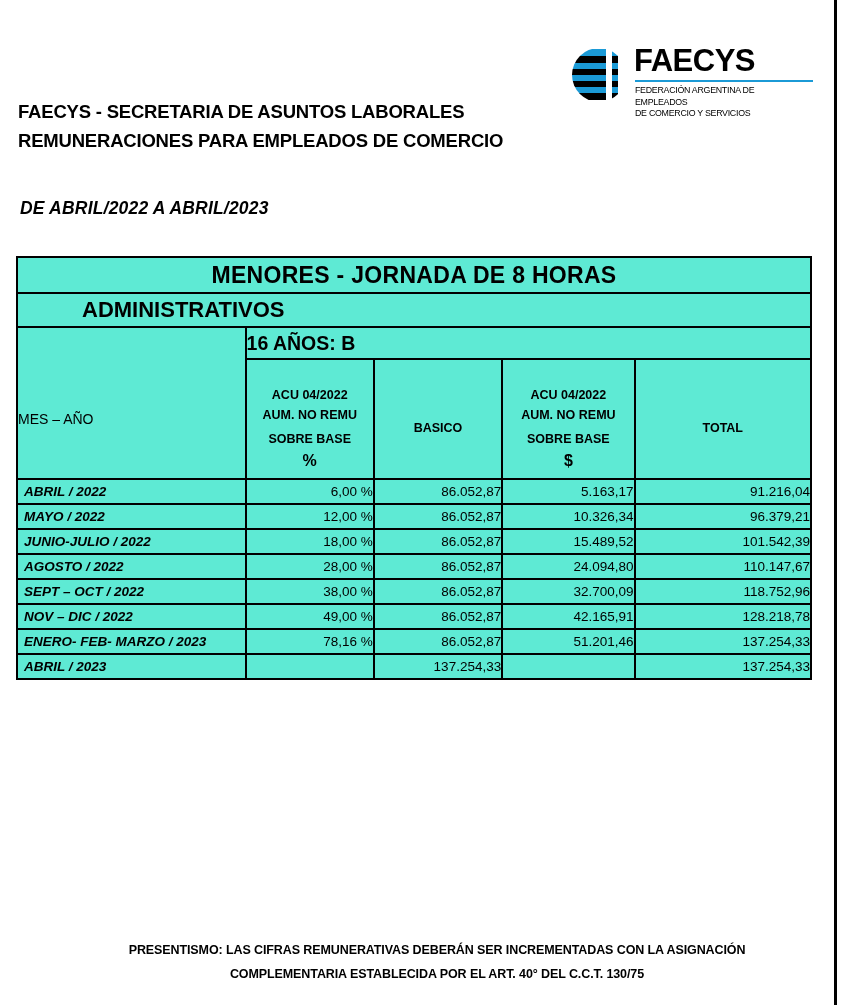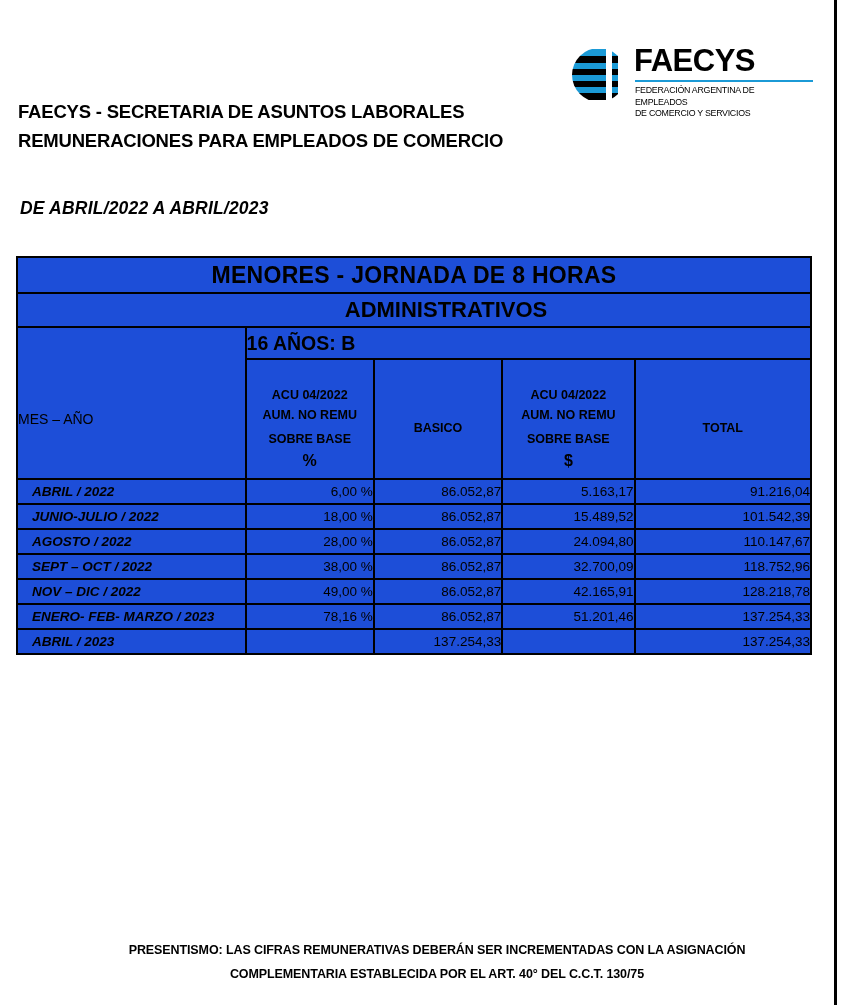--- a/index.html
+++ b/index.html
@@ -99,32 +99,32 @@
     left: 16px;
     top: 256px;
     width: 796px;
     border-collapse: collapse;
     table-layout: fixed;
   }
   .wage-table td {
     border: 2.5px solid #000000;
     padding: 0;
     vertical-align: middle;
-    background: #1d4ed8;
+    background: #5eead4;
   }
   .band-title td {
     height: 34px;
     text-align: center;
     font-size: 23px;
     font-weight: bold;
     letter-spacing: 0.3px;
   }
   .band-sub td {
     height: 32px;
-    text-align: center;
+    text-align: left;
     font-size: 22px;
     font-weight: bold;
     padding-left: 64px;
   }
   .band-age td.age-cell {
     height: 30px;
     text-align: left;
     font-size: 19.5px;
     font-weight: bold;
   }
@@ -148,21 +148,21 @@
   }
   .col-head .hl { display: block; }
   .col-head .hl.gap { margin-top: 4px; }
   .col-head .hl.sym { font-size: 16px; margin-top: 2px; }
 
   .data-row td { height: 23px; }
   .data-row td.mes {
     font-size: 13.5px;
     font-weight: bold;
     font-style: italic;
-    padding-left: 14px;
+    padding-left: 6px;
     text-align: left;
   }
   .data-row td.num {
     font-size: 13.5px;
     text-align: right;
   }
 
   
   .footnote {
     position: absolute;
@@ -266,20 +266,27 @@
   </tbody>
   <tbody id="rows-body">
       <tr class="data-row">
         <td class="mes">ABRIL / 2022</td>
         <td class="num">6,00 %</td>
         <td class="num">86.052,87</td>
         <td class="num">5.163,17</td>
         <td class="num">91.216,04</td>
       </tr>
       <tr class="data-row">
+        <td class="mes">MAYO / 2022</td>
+        <td class="num">12,00 %</td>
+        <td class="num">86.052,87</td>
+        <td class="num">10.326,34</td>
+        <td class="num">96.379,21</td>
+      </tr>
+      <tr class="data-row">
         <td class="mes">JUNIO-JULIO / 2022</td>
         <td class="num">18,00 %</td>
         <td class="num">86.052,87</td>
         <td class="num">15.489,52</td>
         <td class="num">101.542,39</td>
       </tr>
       <tr class="data-row">
         <td class="mes">AGOSTO / 2022</td>
         <td class="num">28,00 %</td>
         <td class="num">86.052,87</td>

